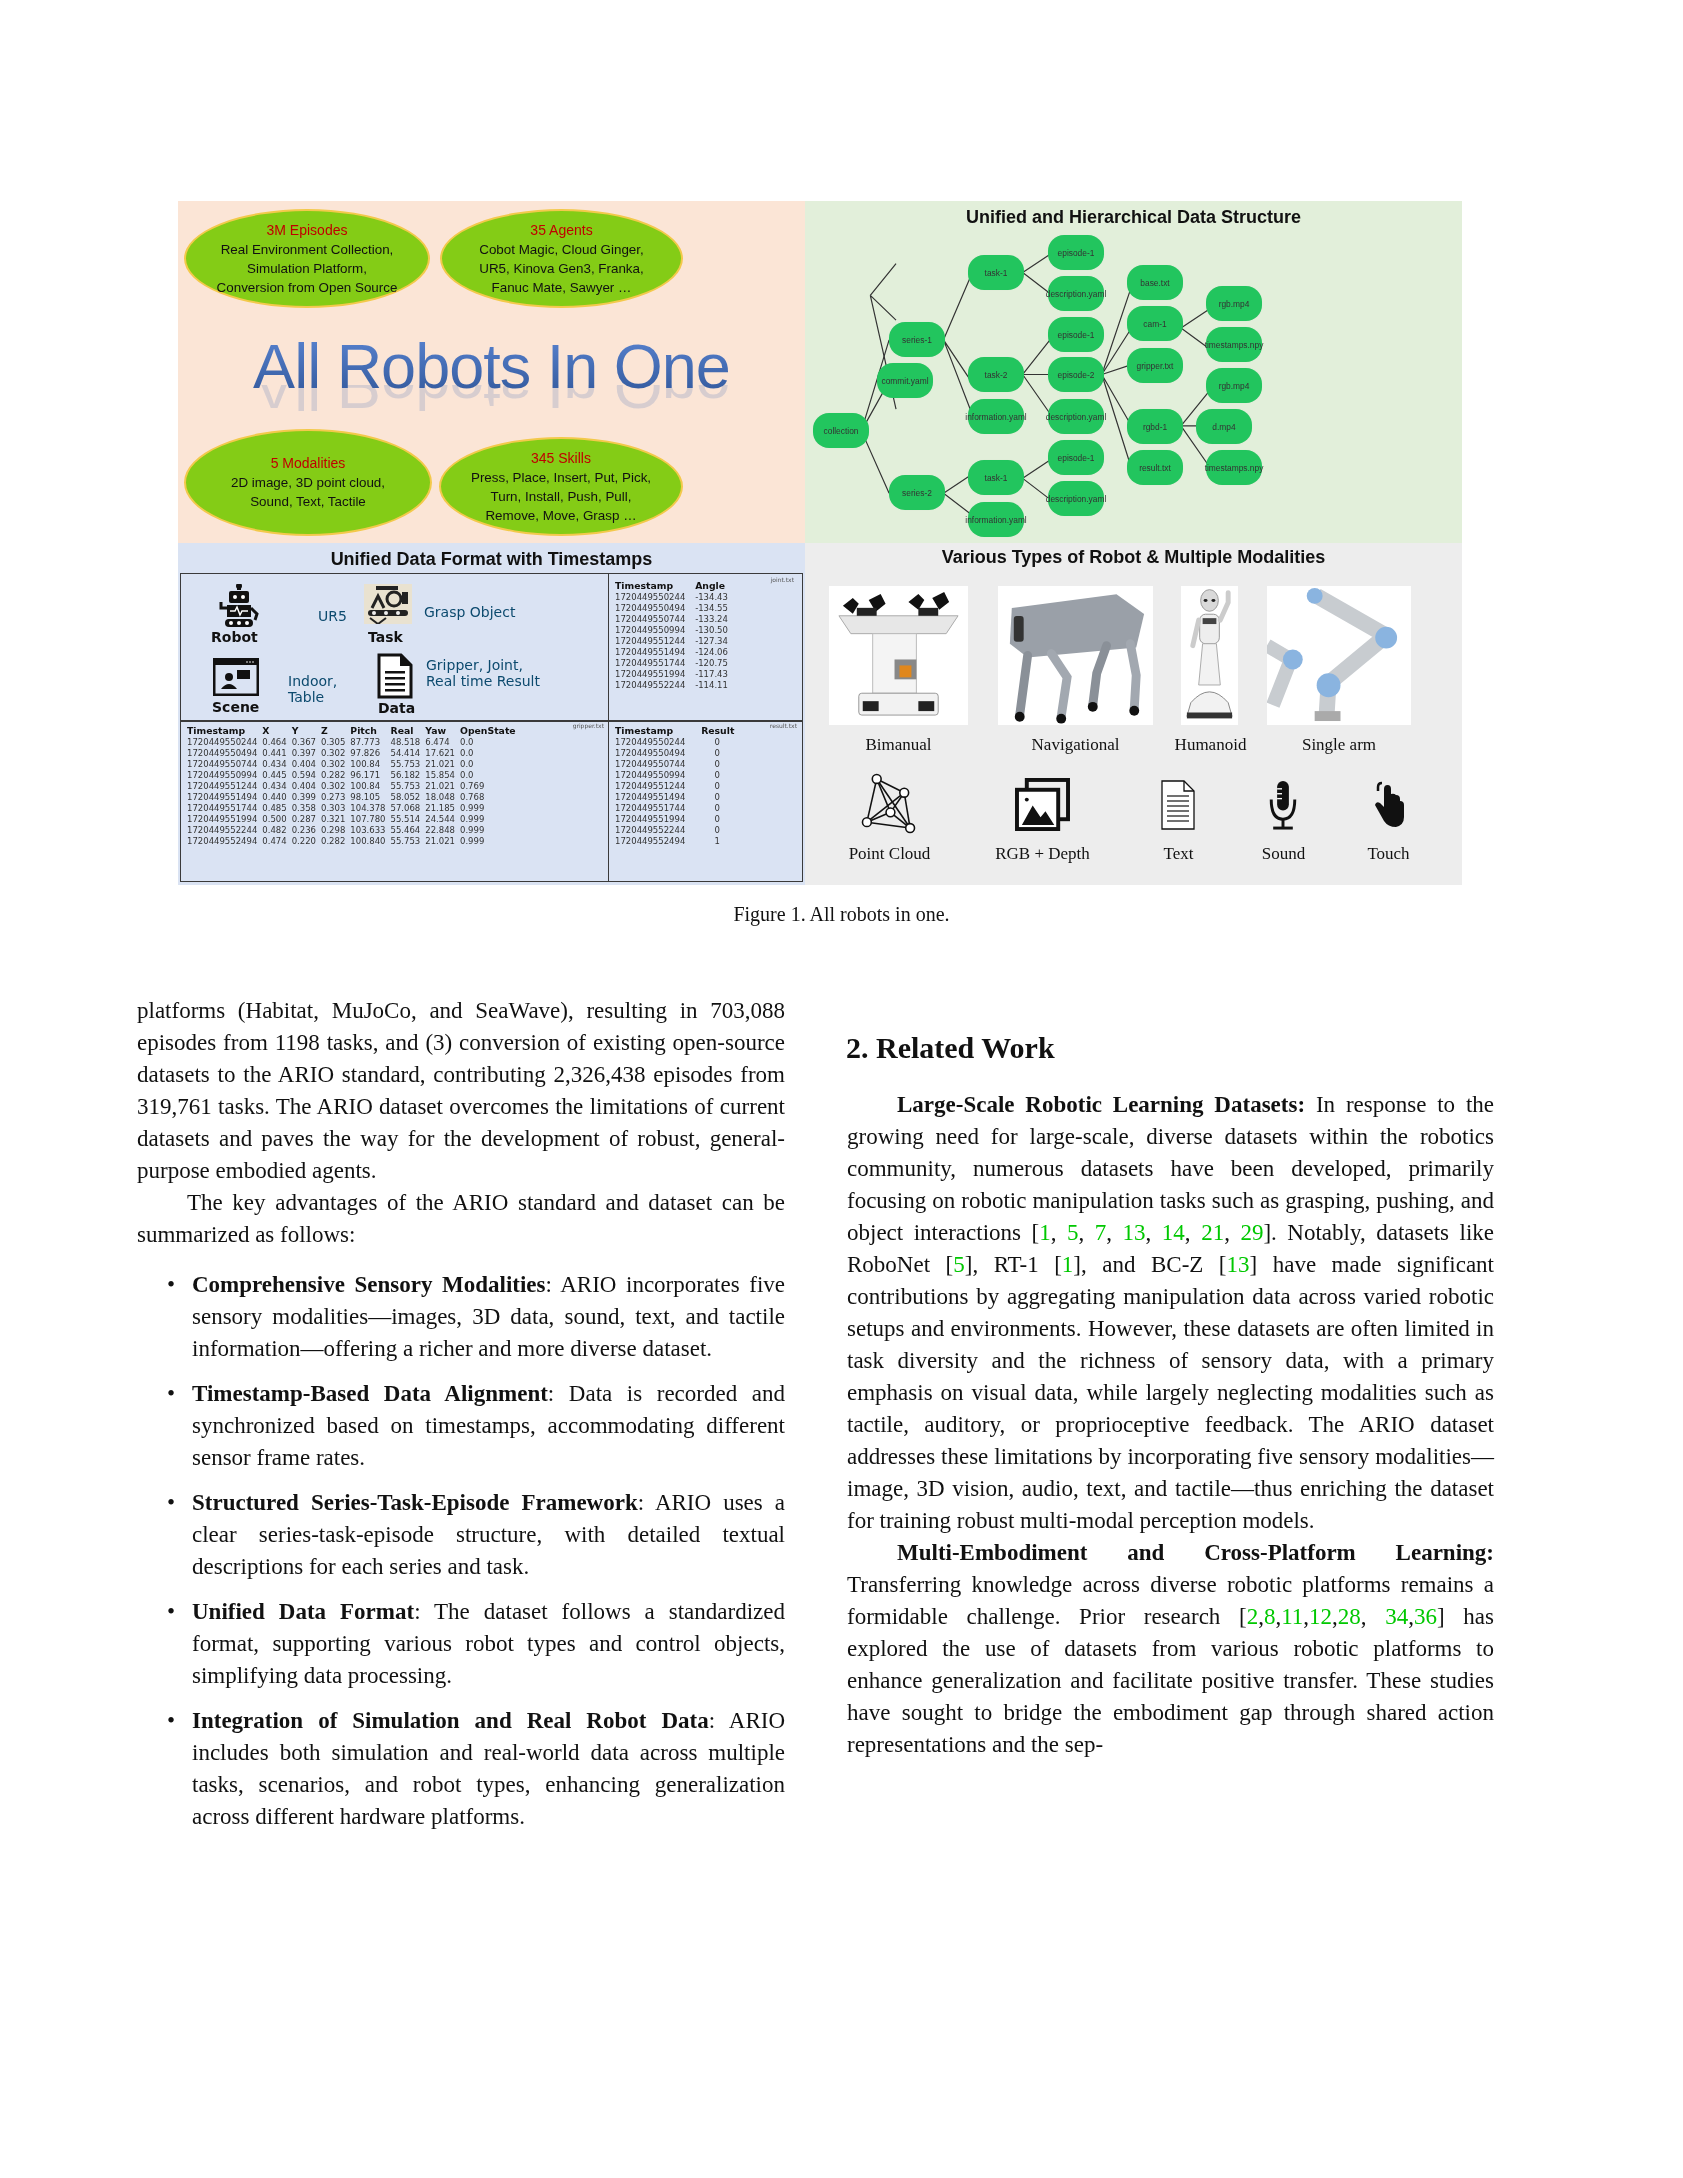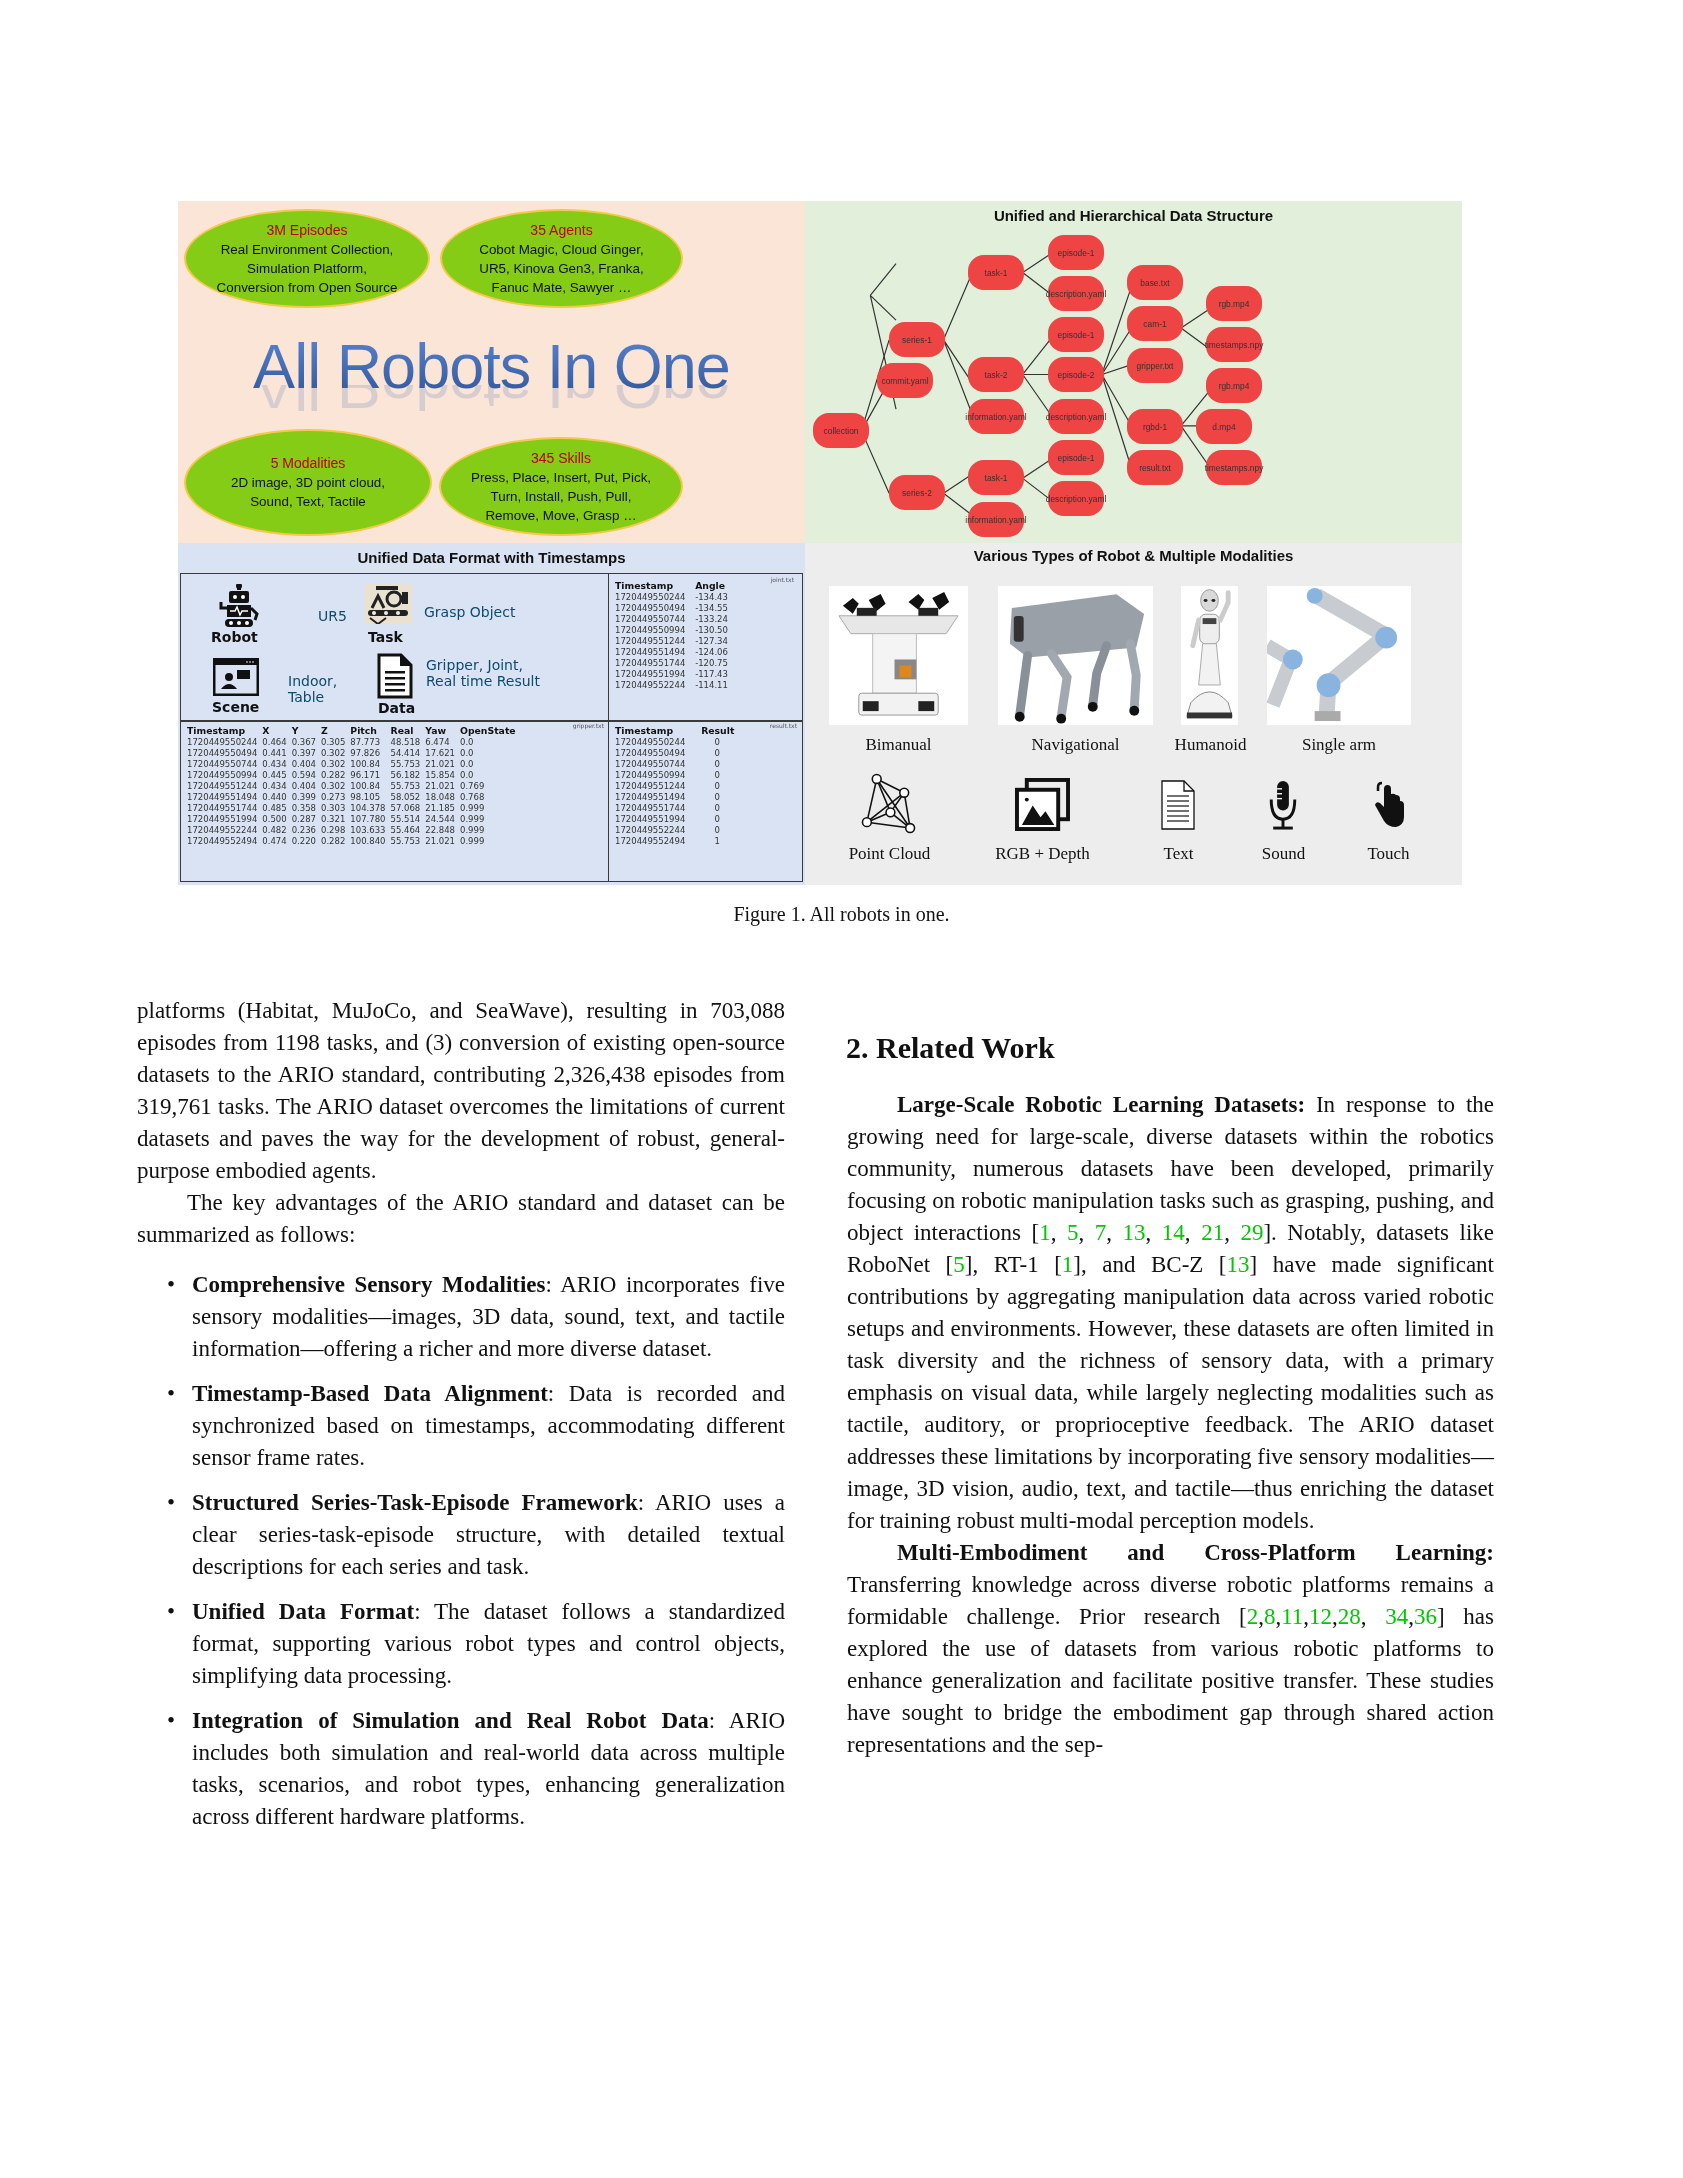--- a/index.html
+++ b/index.html
@@ -19,24 +19,24 @@
   .bubble .bt { color: #c00000; font-size: 14px; }
   .tail { position: absolute; width: 0; height: 0; }
   #big-title { position: absolute; left: 0; width: 627px; top: 129px; text-align: center;
                font-family: "Liberation Sans", sans-serif; font-size: 63px; color: #3b64b4; letter-spacing: -1px;
                background: linear-gradient(#5b86d4, #2f5597); -webkit-background-clip: text; background-clip: text; -webkit-text-fill-color: transparent; }
   #big-title-reflect { position: absolute; left: 0; width: 627px; top: 184px; text-align: center;
                font-family: "Liberation Sans", sans-serif; font-size: 63px; color: #3b64b4; letter-spacing: -1px;
                transform: scaleY(-1); opacity: 0.18; height: 38px; overflow: hidden; }
 
   .ptitle { position: absolute; left: 0; width: 100%; text-align: center; font-family: "Liberation Sans", sans-serif;
-            font-weight: bold; font-size: 15px; color: #111; }
+            font-weight: bold; font-size: 18px; color: #111; }
 
   
-  .tnode { position: absolute; background: #ef4444; border-radius: 16px; font-family: "Liberation Sans", sans-serif;
+  .tnode { position: absolute; background: #22c55e; border-radius: 16px; font-family: "Liberation Sans", sans-serif;
            font-size: 8.4px; color: #333; display: flex; align-items: center; justify-content: center;
            width: 56px; height: 35px; box-shadow: 0 0 1px rgba(0,0,0,0.08); }
   #tree-svg { position: absolute; left: 0; top: 0; }
 
   
   .dbox { position: absolute; border: 1.5px solid #3a3a3a; box-sizing: border-box; }
   .icon-lbl { position: absolute; font-family: "DejaVu Sans", sans-serif; font-weight: bold; font-size: 14px; color: #111; }
   .red { position: absolute; font-family: "DejaVu Sans", sans-serif; font-size: 14px; color: #0c4a6e; line-height: 16px; }
   table.mini { border-collapse: collapse; font-family: "DejaVu Sans", sans-serif; font-size: 8.5px; color: #333; }
   table.mini th { font-weight: bold; color: #111; text-align: left; font-size: 9.3px; padding: 0 4px 1px 0; }

